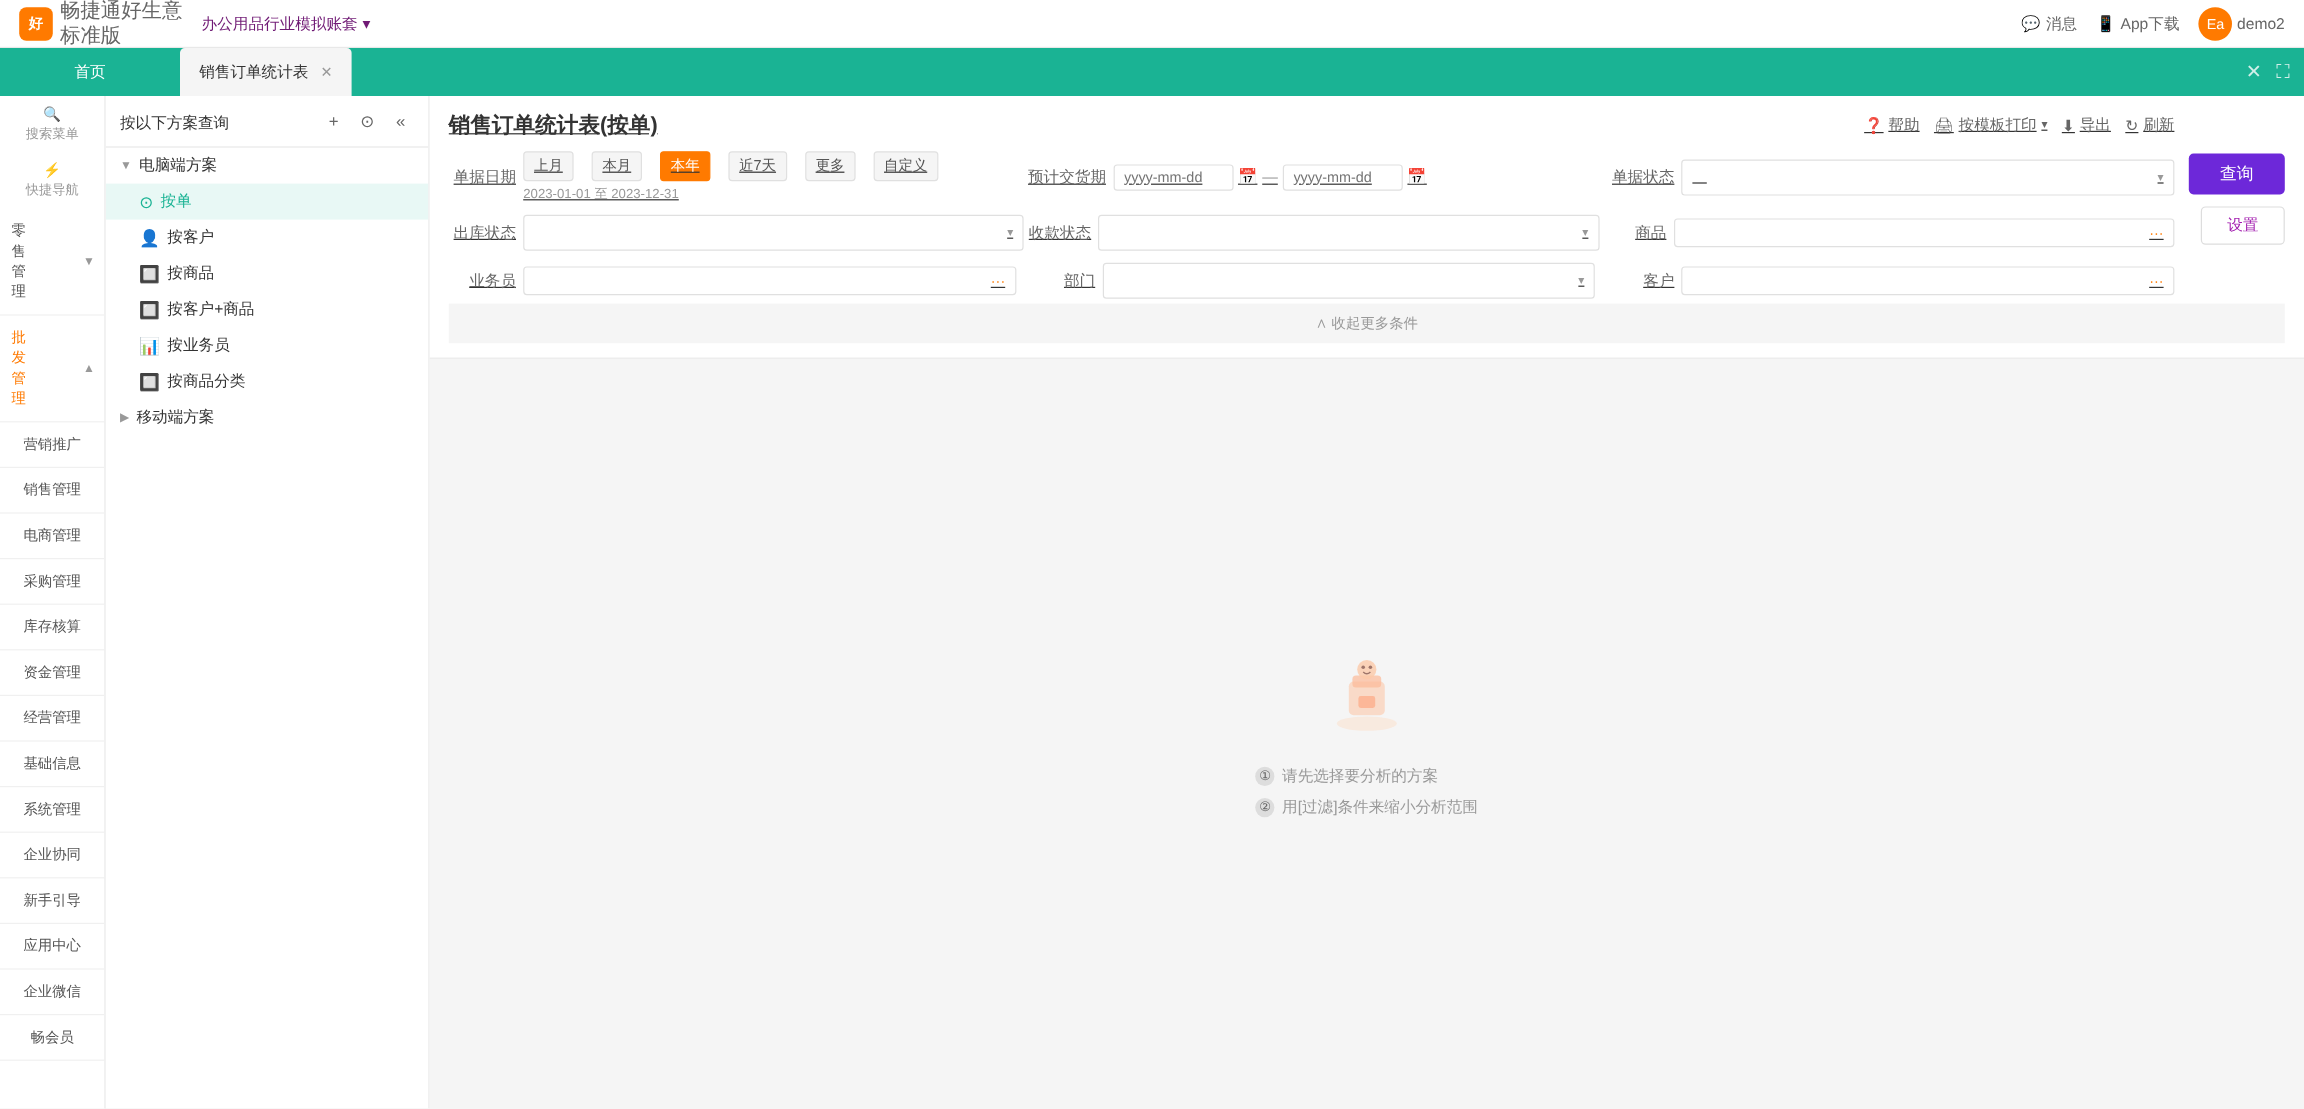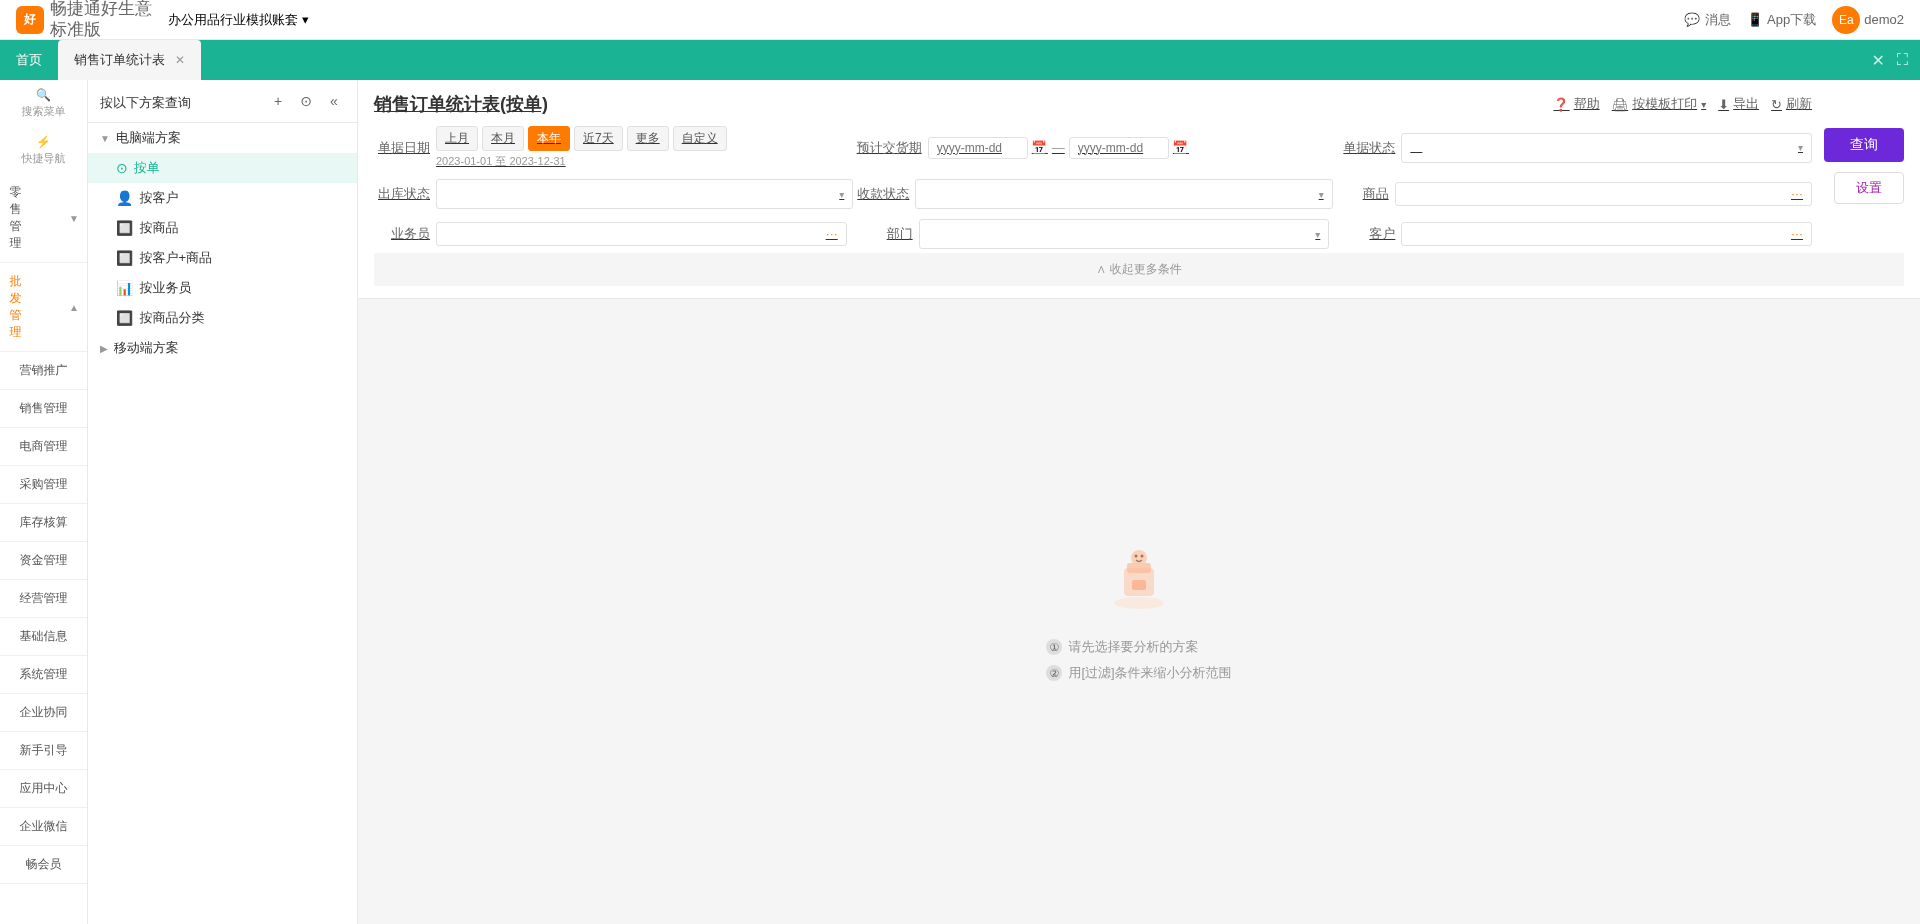--- a/index.html
+++ b/index.html
@@ -4,28 +4,28 @@
   <style>
     * { box-sizing: border-box; margin: 0; padding: 0; }
     body { font-family: 'Microsoft YaHei', Arial, sans-serif; font-size: 13px; background: #f5f5f5; color: #333; height: 924px; overflow: hidden; display: flex; flex-direction: column; }
 
     
     .top-bar { height: 40px; background: #fff; display: flex; align-items: center; justify-content: space-between; padding: 0 16px; border-bottom: 1px solid #e8e8e8; flex-shrink: 0; }
     .top-bar-left { display: flex; align-items: center; gap: 8px; }
     .logo-area { display: flex; align-items: center; gap: 6px; }
     .logo-icon { width: 28px; height: 28px; background: #ff7a00; border-radius: 6px; display: flex; align-items: center; justify-content: center; color: white; font-size: 12px; font-weight: bold; }
     .logo-text { font-size: 17px; color: #666; line-height: 1.2; }
-    .app-selector { display: flex; align-items: center; gap: 4px; color: #000000; font-size: 13px; cursor: pointer; padding: 4px 8px; border-radius: 4px; }
+    .app-selector { display: flex; align-items: center; gap: 4px; color: #701a75; font-size: 13px; cursor: pointer; padding: 4px 8px; border-radius: 4px; }
     .top-bar-right { display: flex; align-items: center; gap: 16px; }
     .top-bar-action { display: flex; align-items: center; gap: 4px; color: #666; font-size: 13px; cursor: pointer; }
     .user-avatar { width: 28px; height: 28px; border-radius: 50%; background: #ff7a00; display: flex; align-items: center; justify-content: center; color: white; font-size: 12px; }
 
     
     .tab-bar { height: 40px; background: #1ab394; display: flex; align-items: center; padding: 0 0; flex-shrink: 0; }
-    .tab-item { height: 40px; display: flex; align-items: center; padding: 0 16px; cursor: pointer; color: rgba(255,255,255,0.85); font-size: 13px; gap: 6px; }
+    .tab-item { height: 40px; display: flex; align-items: center; padding: 0 16px; cursor: pointer; color: rgba(255,255,255,0.85); font-size: 13px; gap: 6px; margin-left: 46px; }
     .tab-item.home { color: white; }
     .tab-item.active { background: #f5f5f5; color: #333; border-radius: 4px 4px 0 0; }
     .tab-close { font-size: 12px; color: #999; cursor: pointer; margin-left: 4px; }
     .tab-bar-actions { margin-left: auto; display: flex; align-items: center; gap: 4px; padding-right: 8px; }
     .tab-bar-btn { color: white; cursor: pointer; font-size: 16px; padding: 4px; opacity: 0.8; }
 
     
     .main-layout { display: flex; flex: 1; overflow: hidden; }
 
     
@@ -57,21 +57,21 @@
 
     
     .right-panel { flex: 1; display: flex; flex-direction: column; overflow: hidden; background: #f5f5f5; }
     .filter-area { background: #fff; padding: 12px 16px; border-bottom: 1px solid #e8e8e8; }
     .filter-header { display: flex; align-items: center; justify-content: space-between; margin-bottom: 10px; }
     .page-title { font-size: 18px; font-weight: 600; color: #333; }
     .header-actions { display: flex; align-items: center; gap: 12px; }
     .header-action-btn { display: flex; align-items: center; gap: 4px; font-size: 13px; color: #666; cursor: pointer; }
     .filter-label { font-size: 13px; color: #666; white-space: nowrap; min-width: 56px; text-align: right; }
 
-    .date-btns { display: flex; align-items: center; gap: 4px; }
+    .date-btns { display: flex; align-items: center; gap: 15px; }
     .date-btn { padding: 3px 8px; border-radius: 3px; cursor: pointer; font-size: 12px; color: #555; background: #f5f5f5; border: 1px solid #e0e0e0; }
     .date-btn.active { background: #ff7a00; color: white; border-color: #ff7a00; }
     .date-input { border: 1px solid #e0e0e0; border-radius: 3px; padding: 3px 8px; font-size: 12px; color: #999; width: 110px; }
     .select-arrow { color: #999; font-size: 10px; }
 
     .filter-input { border: 1px solid #e0e0e0; border-radius: 3px; padding: 4px 8px; font-size: 13px; color: #333; background: white; flex: 1; display: flex; align-items: center; justify-content: space-between; cursor: pointer; }
     .filter-more { color: #ff7a00; font-size: 12px; cursor: pointer; }
 
     .collapse-bar { text-align: center; padding: 8px; background: #f5f5f5; cursor: pointer; }
     .collapse-bar span { color: #999; font-size: 12px; }

